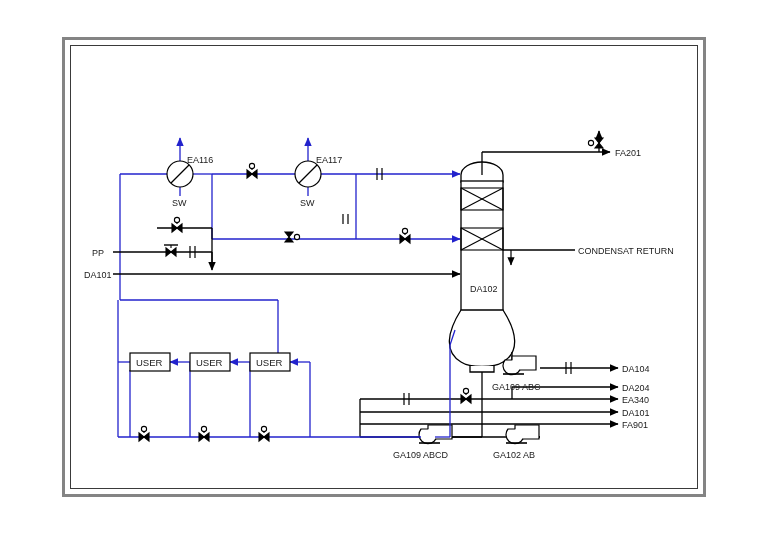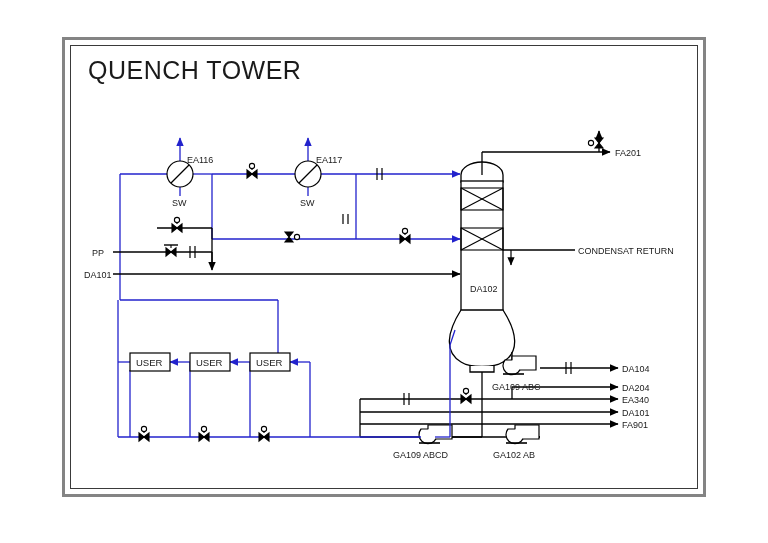--- a/index.html
+++ b/index.html
@@ -12,21 +12,20 @@
   .lbl{font-family:"Liberation Sans",sans-serif;font-size:9px;fill:#1a1a1a;}
   .lbl-usr{font-family:"Liberation Sans",sans-serif;font-size:9.5px;fill:#1a1a1a;}
 </style>
 </head>
 <body>
 
 <div id="sheet">
 
   <div class="outer-frame"></div>
   <div class="inner-frame"></div>
-  <div id="title">QUENCH TOWER</div>
 
   <svg id="dwg" viewBox="0 0 768 543">
     <defs>
       <marker id="arrB" markerWidth="7" markerHeight="7" refX="6.5" refY="3" orient="auto">
         <path d="M0,0 L7,3 L0,6 z" fill="#000000"></path>
       </marker>
       <marker id="arrU" markerWidth="7" markerHeight="7" refX="6.5" refY="3" orient="auto">
         <path d="M0,0 L7,3 L0,6 z" fill="#2222cc"></path>
       </marker>
     </defs>

